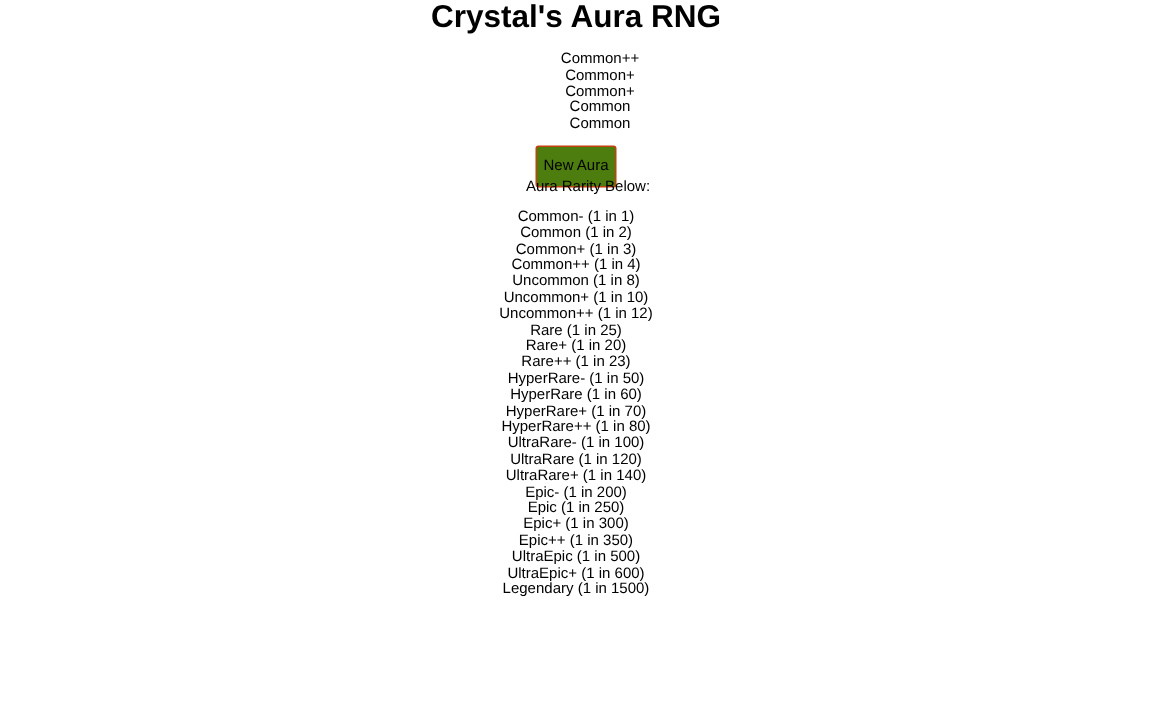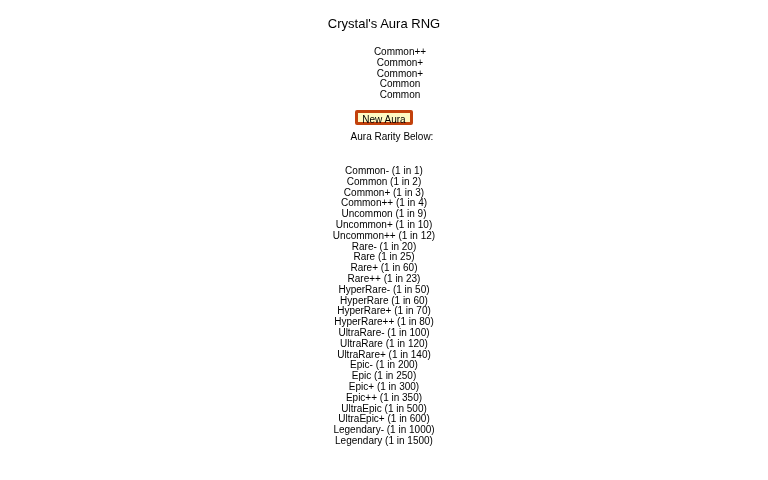--- a/index.html
+++ b/index.html
@@ -9,56 +9,55 @@
       width: 768px;
       height: 480px;
       overflow: hidden;
     }
     body {
       font-family: "Liberation Sans", sans-serif;
       color: #000;
       text-align: center;
     }
     h1 {
-      font-size: 13px;
-      font-weight: normal;
+      font-size: 21px;
+      font-weight: bold;
       margin: 0;
-      padding-top: 12px;
       line-height: 24px;
     }
     .results {
       margin-top: 11px;
       font-size: 10px;
       line-height: 10.8px;
       padding-left: 32px;
     }
     .results div { height: 10.8px; }
     .btn-wrap {
       margin-top: 8px;
       height: 16px;
     }
     button {
       font-family: "Liberation Sans", sans-serif;
       font-size: 10px;
       padding: 1px 4px;
-      height: 15px;
+      height: 28px;
       line-height: 11px;
-      background: #fef9c3;
-      border: 3px solid #c2410c;
+      background: #4d7c0f;
+      border: 1px solid #c2410c;
       border-radius: 2px;
       color: #000;
     }
     .rarity-heading {
       margin-top: 6px;
       font-size: 10px;
       line-height: 11px;
       margin-left: 16px;
     }
     .rarity-list {
-      margin-top: 24px;
+      margin-top: 10px;
       font-size: 10px;
       line-height: 10.8px;
     }
     .rarity-list div { height: 10.8px; }
   </style>
 </head>
 <body>
 
 <h1>Crystal's Aura RNG</h1>
 
@@ -74,35 +73,33 @@
   <button>New Aura</button>
 </div>
 
 <div class="rarity-heading">Aura Rarity Below:</div>
 
 <div class="rarity-list">
   <div>Common- (1 in 1)</div>
   <div>Common (1 in 2)</div>
   <div>Common+ (1 in 3)</div>
   <div>Common++ (1 in 4)</div>
-  <div>Uncommon (1 in 9)</div>
+  <div>Uncommon (1 in 8)</div>
   <div>Uncommon+ (1 in 10)</div>
   <div>Uncommon++ (1 in 12)</div>
-  <div>Rare- (1 in 20)</div>
   <div>Rare (1 in 25)</div>
-  <div>Rare+ (1 in 60)</div>
+  <div>Rare+ (1 in 20)</div>
   <div>Rare++ (1 in 23)</div>
   <div>HyperRare- (1 in 50)</div>
   <div>HyperRare (1 in 60)</div>
   <div>HyperRare+ (1 in 70)</div>
   <div>HyperRare++ (1 in 80)</div>
   <div>UltraRare- (1 in 100)</div>
   <div>UltraRare (1 in 120)</div>
   <div>UltraRare+ (1 in 140)</div>
   <div>Epic- (1 in 200)</div>
   <div>Epic (1 in 250)</div>
   <div>Epic+ (1 in 300)</div>
   <div>Epic++ (1 in 350)</div>
   <div>UltraEpic (1 in 500)</div>
   <div>UltraEpic+ (1 in 600)</div>
-  <div>Legendary- (1 in 1000)</div>
   <div>Legendary (1 in 1500)</div>
 </div>
 
 </body></html>

